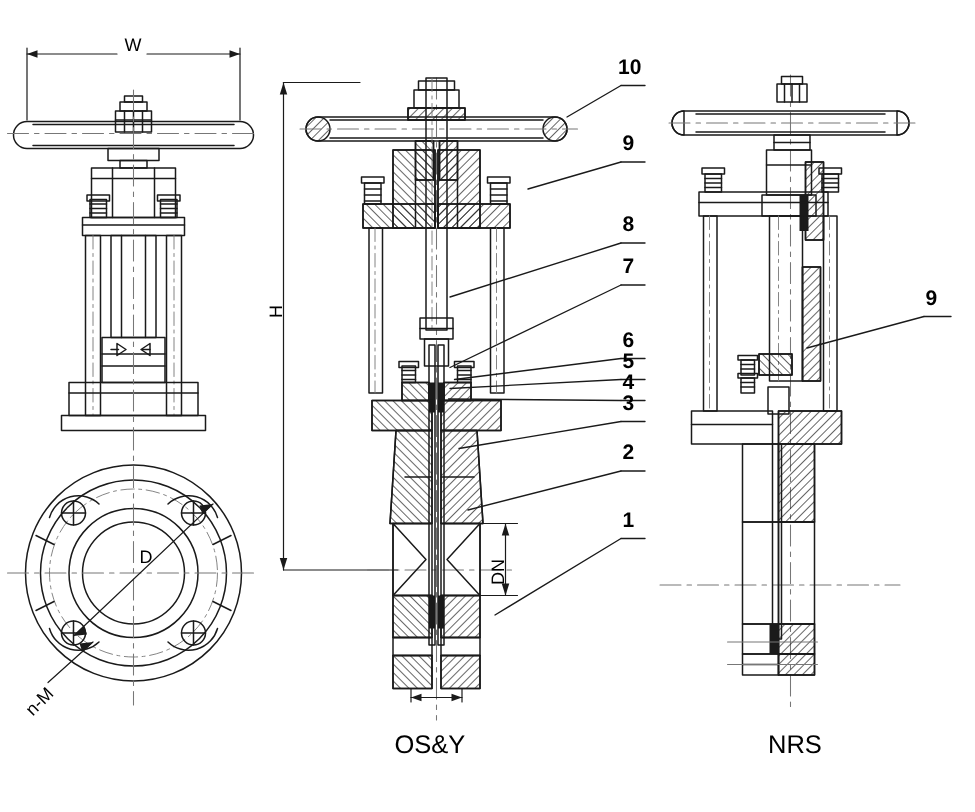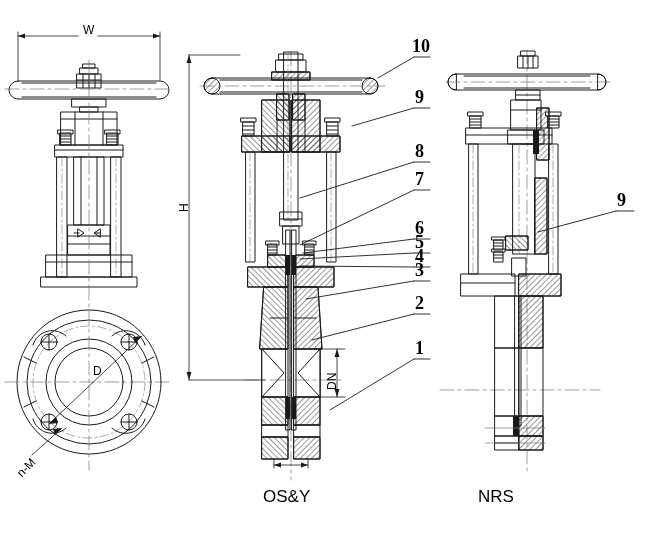--- a/index.html
+++ b/index.html
@@ -1,20 +1,20 @@
 <!DOCTYPE html>
 <html><head>
 <meta charset="utf-8">
 <style>
   html,body{margin:0;padding:0;background:#ffffff;}
   body{width:650px;height:541px;overflow:hidden;font-family:"Liberation Sans",sans-serif;color:#000;}
   #stage{position:relative;width:650px;height:541px;background:#fff;}
   #stage svg{position:absolute;left:0;top:0;}
   .lbl{position:absolute;font-family:"Liberation Sans",sans-serif;color:#000;white-space:nowrap;}
-  .callout{font-size:18px;font-weight:bold;font-family:Liberation Serif, serif;}
+  .callout{font-size:14px;font-weight:bold;}
   .viewname{font-size:17px;}
   .dimlbl{font-size:12px;}
   .rot90{transform:rotate(-90deg);transform-origin:left top;}
   .rot45{transform:rotate(-45deg);transform-origin:left top;}
 </style>
 </head>
 <body>
 
 <div id="stage">
 
@@ -467,15 +467,15 @@
 <div class="lbl callout" style="left:415px;top:338px;">1</div>
 <div class="lbl callout" style="left:617px;top:190px;">9</div>
 
 <div class="lbl dimlbl" style="left:83px;top:23px;">W</div>
 <div class="lbl dimlbl rot90" style="left:177px;top:212px;">H</div>
 <div class="lbl dimlbl rot90" style="left:325px;top:390px;">DN</div>
 <div class="lbl dimlbl" style="left:93px;top:364px;">D</div>
 <div class="lbl dimlbl rot45" style="left:14px;top:470px;">n-M</div>
 
 <div class="lbl viewname" style="left:263px;top:487px;">OS&amp;Y</div>
-<div class="lbl viewname" style="left:478px;top:487px;">NRS</div>
+<div class="lbl viewname" style="left:512px;top:487px;">NRS</div>
 
 </div>
 
 </body></html>

